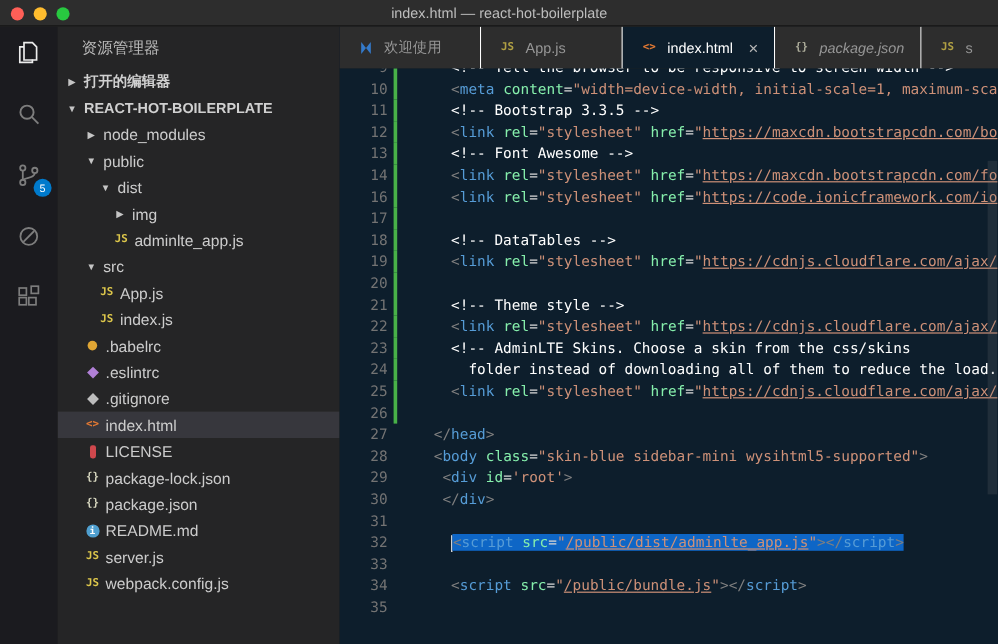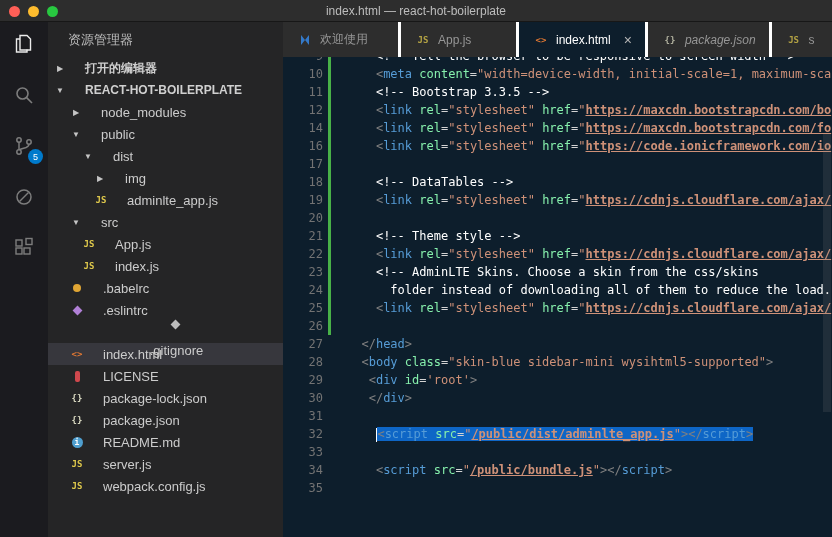--- a/index.html
+++ b/index.html
@@ -25,21 +25,21 @@
   .ab-item svg { width:24px; height:24px; display:block; }
   .scm-badge { position:absolute; right:-7px; bottom:-6px; min-width:15px; height:15px;
     background:#007acc; color:#fff; border-radius:50%; font-size:9px;
     display:flex; align-items:center; justify-content:center; }
 
   
   .sidebar { width:235px; background:#252526; color:#cccccc; flex-shrink:0; overflow:hidden; }
   .sidebar-header { height:35px; display:flex; align-items:center; padding-left:20px;
     font-size:13px; color:#bcbcbc; }
   .tree-row { height:22px; display:flex; align-items:center; font-size:13px;
-    white-space:nowrap; cursor:pointer;gap:15px; }
+    white-space:nowrap; cursor:pointer; }
   .tree-row.selected { background:#37373d; }
   .tree-row.section { font-weight:bold; font-size:12px; color:#d0d0d0; }
   .chev { width:16px; display:flex; align-items:center; justify-content:center; flex-shrink:0; }
   .chev.right::before { content:"▶"; font-size:8px; color:#c5c5c5; }
   .chev.down::before { content:"▼"; font-size:8px; color:#c5c5c5; }
   .ficon { width:18px; display:flex; align-items:center; justify-content:center;
     font-weight:bold; font-size:9px; flex-shrink:0;
     font-family:"DejaVu Sans Mono","Liberation Mono",monospace; }
   .tree-label { margin-left:2px; }
 
@@ -49,21 +49,21 @@
   .shape-rect { width:5px; height:11px; border-radius:2px; }
   .shape-badge { width:11px; height:11px; border-radius:50%; color:#fff; font-size:8px;
     display:flex; align-items:center; justify-content:center; font-weight:bold; }
   .shape-bowtie { width:0; height:0; border-style:solid; border-width:5px 4px;
     border-top-color:transparent !important; border-bottom-color:transparent !important; }
 
   
   .editorpane { flex:1; min-width:0; display:flex; flex-direction:column; background:#0d1e2c; }
   .tabbar { height:35px; background:#252526; display:flex; overflow:hidden; flex-shrink:0; }
   .tab { display:flex; align-items:center; gap:6px; padding:0 13px; min-width:118px;
-    background:#2d2d2d; color:#969696; font-size:12px; border-right:3px solid #ffffff;
+    background:#2d2d2d; color:#969696; font-size:12px; border-right:1px solid #ffffff;
     white-space:nowrap; cursor:pointer; }
   .tab.active { background:#0d1e2c; color:#ffffff; }
   .tab.partial { flex:1; min-width:0; border-right:none; }
   .tab:not(.active) .ficon { opacity:.75; }
   .tab-label.italic { font-style:italic; }
   .tab-close { margin-left:7px; color:#b6b6b6; font-size:14px; line-height:1; cursor:pointer; }
 
   .editor { flex:1; overflow:hidden; position:relative;
     font-family:"DejaVu Sans Mono","Liberation Mono",monospace;
     font-size:12px; line-height:18px; }
@@ -76,21 +76,21 @@
   .sel-group { background:#0e66c6; }
   .cursor { display:inline-block; width:1.5px; height:14px; background:#ffffff;
     vertical-align:middle; }
 
   .tok-c { color:#ffffff; }
   .tok-t { color:#569cd6; }
   .tok-p { color:#808080; }
   .tok-a { color:#86efac; }
   .tok-o { color:#d4d4d4; }
   .tok-s { color:#ce9178; }
-  .tok-u { color:#ce9178; text-decoration:underline;font-weight:bold; }
+  .tok-u { color:#ce9178; text-decoration:underline; }
   .tok-w { color:#d4d4d4; }
 
   .scrollbar { position:absolute; right:0; top:0; width:10px; height:100%; }
   .scroll-thumb { position:absolute; left:1px; width:8px; top:16%; height:58%;
     background:rgba(121,121,121,0.18); }
 </style>
 </head>
 <body>
 
 <div class="titlebar">
@@ -191,21 +191,21 @@
             <span class="shape-dot" style="background: rgb(224, 166, 52);"></span>
           </span>
           <span class="tree-label">.babelrc</span>
         </div>
         <div class="tree-row" style="padding-left: 20px;">
           <span class="ficon">
             <span class="shape-diamond" style="background: rgb(177, 128, 215);"></span>
           </span>
           <span class="tree-label">.eslintrc</span>
         </div>
-        <div class="tree-row" style="padding-left: 20px; flex-direction: column;">
+        <div class="tree-row" style="padding-left: 20px;">
           <span class="ficon">
             <span class="shape-diamond" style="background: rgb(189, 189, 189);"></span>
           </span>
           <span class="tree-label">.gitignore</span>
         </div>
         <div class="tree-row selected" style="padding-left: 20px;">
           <span class="ficon" style="color: rgb(227, 121, 51);">&lt;&gt;</span>
           <span class="tree-label">index.html</span>
         </div>
         <div class="tree-row" style="padding-left: 20px;">
@@ -264,20 +264,21 @@
           <span class="ficon" style="color: rgb(221, 199, 75);">JS</span>
           <span class="tab-label">s</span>
         </div>
       </div>
     <div class="editor">
       <div class="code-scroll">
           <div class="code-line"><span class="line-num">9</span><span class="gutter-bar modified"></span><span class="line-content"><span>    </span><span><span class="tok-c">&lt;!-- Tell the browser to be responsive to screen width --&gt;</span></span></span></div>
           <div class="code-line"><span class="line-num">10</span><span class="gutter-bar modified"></span><span class="line-content"><span>    </span><span><span class="tok-p">&lt;</span><span class="tok-t">meta</span><span class="tok-w"> </span><span class="tok-a">content</span><span class="tok-o">=</span><span class="tok-s">"width=device-width, initial-scale=1, maximum-sca</span></span></span></div>
           <div class="code-line"><span class="line-num">11</span><span class="gutter-bar modified"></span><span class="line-content"><span>    </span><span><span class="tok-c">&lt;!-- Bootstrap 3.3.5 --&gt;</span></span></span></div>
           <div class="code-line"><span class="line-num">12</span><span class="gutter-bar modified"></span><span class="line-content"><span>    </span><span><span class="tok-p">&lt;</span><span class="tok-t">link</span><span class="tok-w"> </span><span class="tok-a">rel</span><span class="tok-o">=</span><span class="tok-s">"stylesheet"</span><span class="tok-w"> </span><span class="tok-a">href</span><span class="tok-o">=</span><span class="tok-s">"</span><span class="tok-u">https://maxcdn.bootstrapcdn.com/bo</span></span></span></div>
+          <div class="code-line"><span class="line-num">13</span><span class="gutter-bar modified"></span><span class="line-content"><span>    </span><span><span class="tok-c">&lt;!-- Font Awesome --&gt;</span></span></span></div>
           <div class="code-line"><span class="line-num">14</span><span class="gutter-bar modified"></span><span class="line-content"><span>    </span><span><span class="tok-p">&lt;</span><span class="tok-t">link</span><span class="tok-w"> </span><span class="tok-a">rel</span><span class="tok-o">=</span><span class="tok-s">"stylesheet"</span><span class="tok-w"> </span><span class="tok-a">href</span><span class="tok-o">=</span><span class="tok-s">"</span><span class="tok-u">https://maxcdn.bootstrapcdn.com/fo</span></span></span></div>
           <div class="code-line"><span class="line-num">16</span><span class="gutter-bar modified"></span><span class="line-content"><span>    </span><span><span class="tok-p">&lt;</span><span class="tok-t">link</span><span class="tok-w"> </span><span class="tok-a">rel</span><span class="tok-o">=</span><span class="tok-s">"stylesheet"</span><span class="tok-w"> </span><span class="tok-a">href</span><span class="tok-o">=</span><span class="tok-s">"</span><span class="tok-u">https://code.ionicframework.com/io</span></span></span></div>
           <div class="code-line"><span class="line-num">17</span><span class="gutter-bar modified"></span><span class="line-content"><span></span></span></div>
           <div class="code-line"><span class="line-num">18</span><span class="gutter-bar modified"></span><span class="line-content"><span>    </span><span><span class="tok-c">&lt;!-- DataTables --&gt;</span></span></span></div>
           <div class="code-line"><span class="line-num">19</span><span class="gutter-bar modified"></span><span class="line-content"><span>    </span><span><span class="tok-p">&lt;</span><span class="tok-t">link</span><span class="tok-w"> </span><span class="tok-a">rel</span><span class="tok-o">=</span><span class="tok-s">"stylesheet"</span><span class="tok-w"> </span><span class="tok-a">href</span><span class="tok-o">=</span><span class="tok-s">"</span><span class="tok-u">https://cdnjs.cloudflare.com/ajax/</span></span></span></div>
           <div class="code-line"><span class="line-num">20</span><span class="gutter-bar modified"></span><span class="line-content"><span></span></span></div>
           <div class="code-line"><span class="line-num">21</span><span class="gutter-bar modified"></span><span class="line-content"><span>    </span><span><span class="tok-c">&lt;!-- Theme style --&gt;</span></span></span></div>
           <div class="code-line"><span class="line-num">22</span><span class="gutter-bar modified"></span><span class="line-content"><span>    </span><span><span class="tok-p">&lt;</span><span class="tok-t">link</span><span class="tok-w"> </span><span class="tok-a">rel</span><span class="tok-o">=</span><span class="tok-s">"stylesheet"</span><span class="tok-w"> </span><span class="tok-a">href</span><span class="tok-o">=</span><span class="tok-s">"</span><span class="tok-u">https://cdnjs.cloudflare.com/ajax/</span></span></span></div>
           <div class="code-line"><span class="line-num">23</span><span class="gutter-bar modified"></span><span class="line-content"><span>    </span><span><span class="tok-c">&lt;!-- AdminLTE Skins. Choose a skin from the css/skins</span></span></span></div>
           <div class="code-line"><span class="line-num">24</span><span class="gutter-bar modified"></span><span class="line-content"><span>      </span><span><span class="tok-c">folder instead of downloading all of them to reduce the load.</span></span></span></div>

